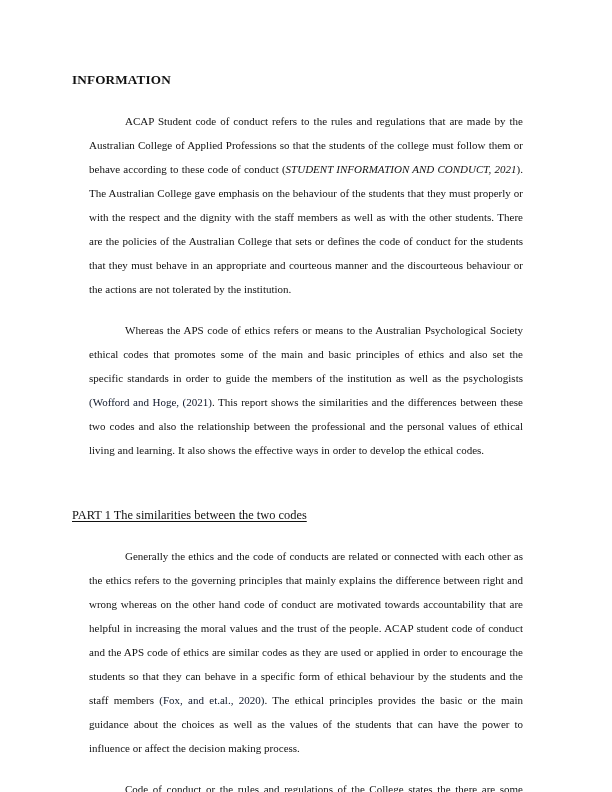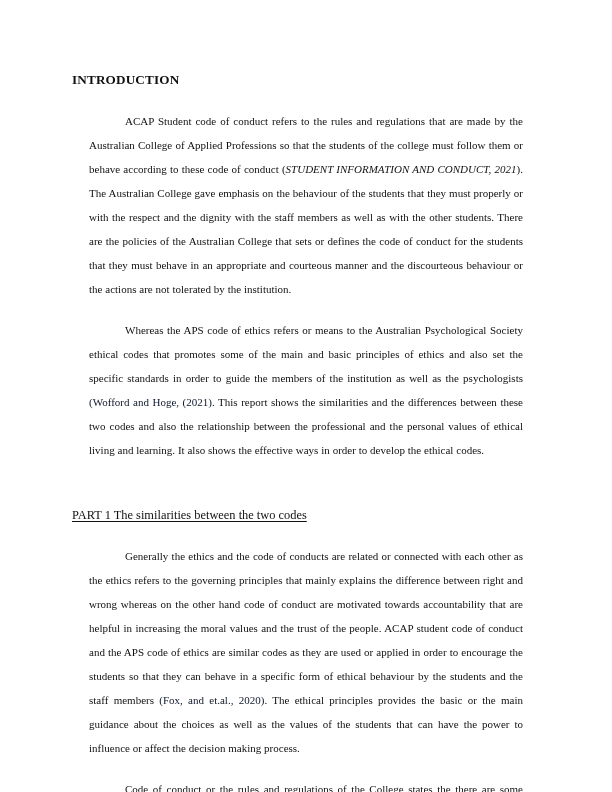--- a/index.html
+++ b/index.html
@@ -68,21 +68,21 @@
   .spacer-line {
     height: 24px;
   }
 </style>
 </head>
 <body>
 
 <div class="page">
   <div class="content">
 
-    <h1 class="heading">INTRODUCTION</h1>
+    <h1 class="heading">INFORMATION</h1>
 
     <p class="para"><span>ACAP Student code of conduct refers to the rules and regulations that are made by the Australian College of Applied Professions so that the students of the college must follow them or behave according to these code of conduct (</span><span class="italic">STUDENT INFORMATION AND CONDUCT, 2021</span><span>). The Australian College gave emphasis on the behaviour of the students that they must properly or with the respect and the dignity with the staff members as well as with the other students. There are the policies of the Australian College that sets or defines the code of conduct for the students that they must behave in an appropriate and courteous manner and the discourteous behaviour or the actions are not tolerated by the institution.</span></p>
 
     <p class="para"><span>Whereas the APS code of ethics refers or means to the Australian Psychological Society ethical codes that promotes some of the main and basic principles of ethics and also set the specific standards in order to guide the members of the institution as well as the psychologists </span><span class="citation">(Wofford and Hoge, (2021)</span><span>. This report shows the similarities and the differences between these two codes and also the relationship between the professional and the personal values of ethical living and learning. It also shows the effective ways in order to develop the ethical codes.</span></p>
 
     <div class="spacer-line"></div>
 
 
     <p class="subheading"><span class="u">PART 1 The similarities between the two codes</span></p>
 

